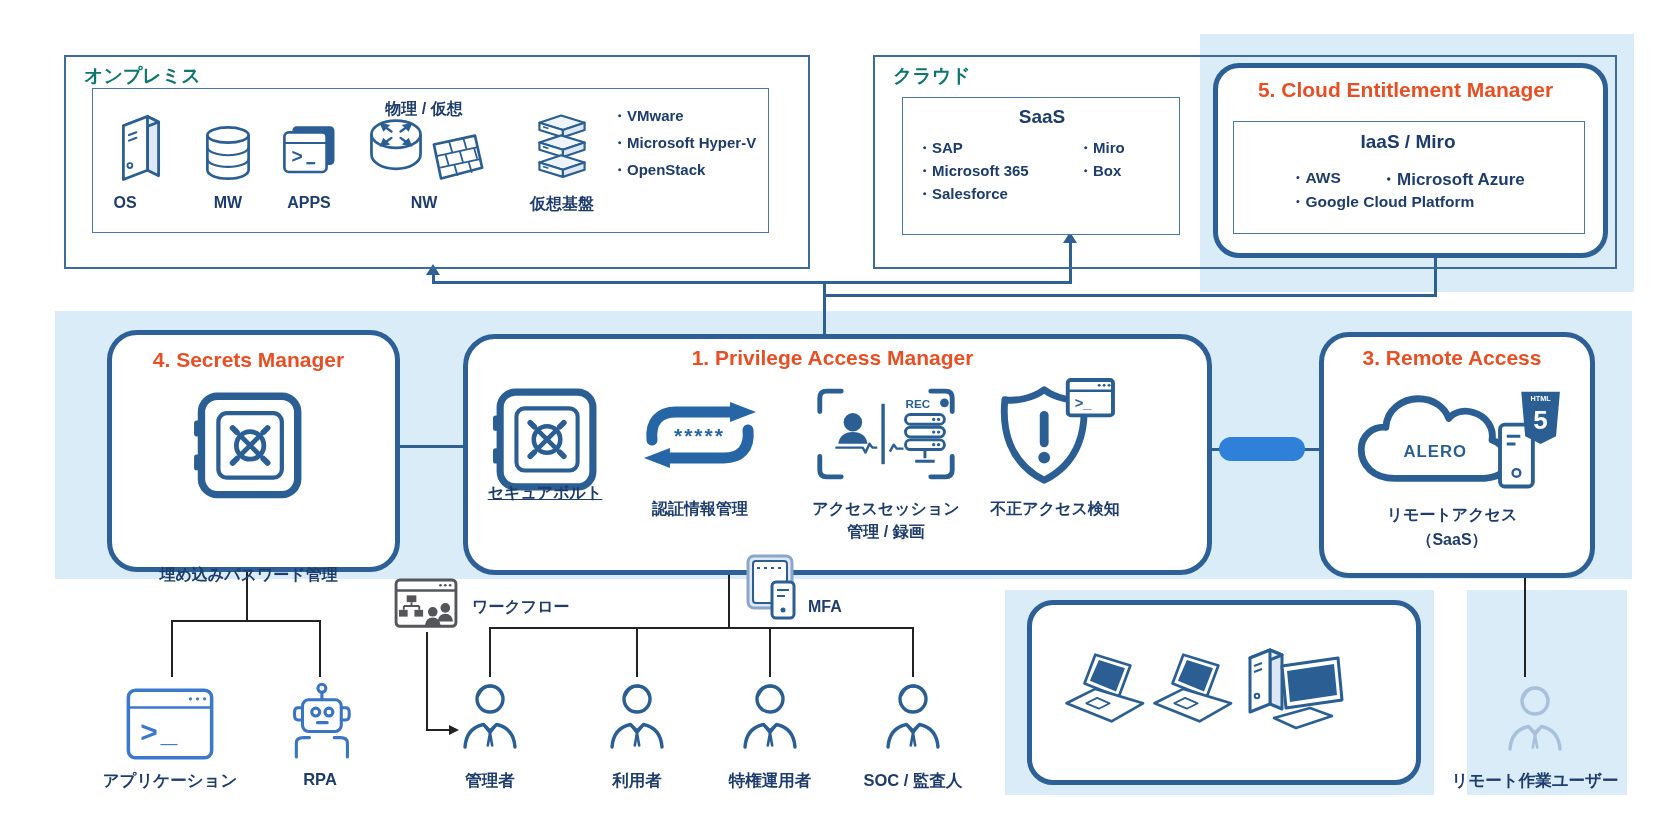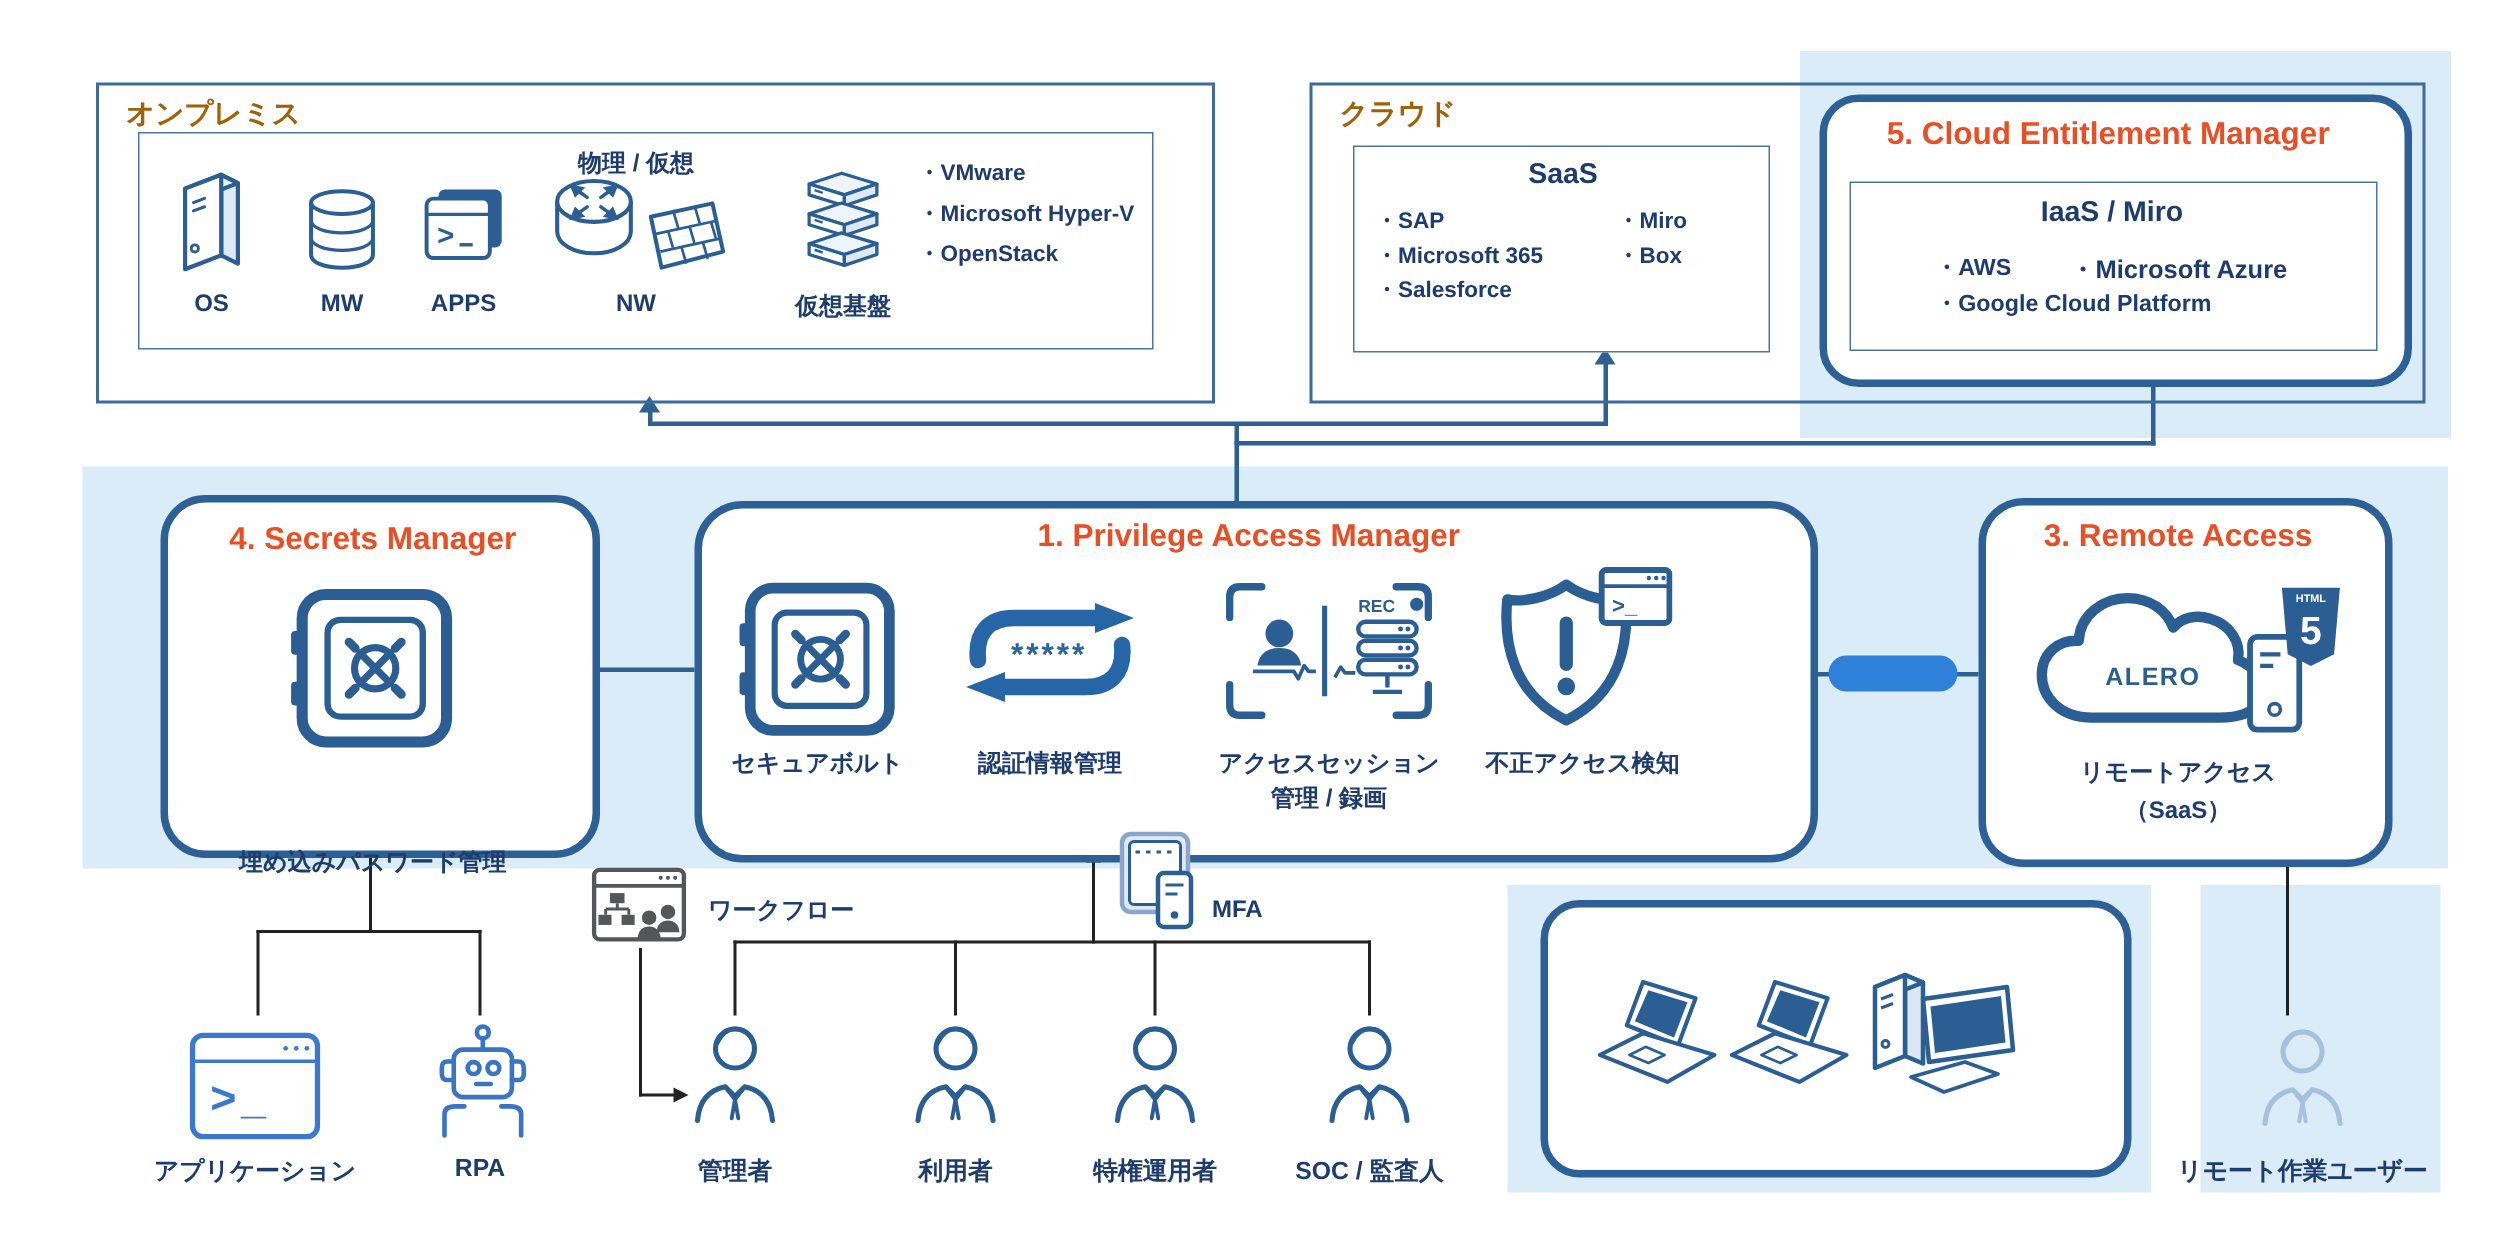--- a/index.html
+++ b/index.html
@@ -5,21 +5,21 @@
   html,body{margin:0;padding:0;background:#fff;}
   #stage{position:relative;width:1680px;height:835px;background:#fff;overflow:hidden;
          font-family:"Liberation Sans","DejaVu Sans",sans-serif;}
   .abs{position:absolute;}
   .panel{background:#d9ecf8;}
   .thinbox{border:2px solid #3d6b9c;background:transparent;}
   .thinbox2{border:1.5px solid #4a76a4;background:#fff;}
   .prodbox{border:5px solid #2d6096;border-radius:30px;background:#fff;}
   .navyline{background:#2e6093;}
   .blackline{background:#222;}
-  .sec-label{font-size:19px;font-weight:700;color:#a16207;}
+  .sec-label{font-size:19px;font-weight:700;color:#0f766e;}
   .prod-title{font-size:21px;font-weight:700;color:#e94e24;text-align:center;}
   .caption{font-size:16px;font-weight:700;color:#1e3c6d;text-align:center;}
   .item{font-size:15px;font-weight:700;color:#1e3c6d;}
   .ah-up{width:0;height:0;border-left:7px solid transparent;border-right:7px solid transparent;border-bottom:11px solid #2e6093;}
   .bah-up{width:0;height:0;border-left:5.5px solid transparent;border-right:5.5px solid transparent;border-bottom:10px solid #222;}
   .bah-right{width:0;height:0;border-top:5.5px solid transparent;border-bottom:5.5px solid transparent;border-left:10px solid #222;}
   svg text{font-family:"Liberation Sans","DejaVu Sans",sans-serif;}
 </style>
 </head>
 <body>
@@ -152,21 +152,21 @@
         </g>
       <g transform="translate(0,44)">
           <polygon points="6,14 30,6 56,14 32,22" fill="#eef4fb"></polygon>
           <polygon points="6,14 32,22 32,30 6,22" fill="#fff"></polygon>
           <polygon points="32,22 56,14 56,22 32,30" fill="#dfe9f6"></polygon>
         </g>
     </g>
     <path d="M10,18.5 l6,2 M10,40.5 l6,2 M10,62.5 l6,2" stroke="currentColor" stroke-width="1.8"></path>
   </svg>
 
-  <div class="abs caption" style="left:81px;top:194px;width:120px;">OS</div>
+  <div class="abs caption" style="left:65px;top:194px;width:120px;">OS</div>
   <div class="abs caption" style="left:168px;top:194px;width:120px;">MW</div>
   <div class="abs caption" style="left:249px;top:194px;width:120px;">APPS</div>
   <div class="abs caption" style="left:364px;top:194px;width:120px;">NW</div>
   <div class="abs caption" style="left:502px;top:194px;width:120px;">仮想基盤</div>
   <div class="abs caption" style="left:354px;top:99px;width:140px;">物理 / 仮想</div>
   <div class="abs item" style="left:612px;top:102px;line-height:27px;">
     <div>・VMware</div>
     <div>・Microsoft Hyper-V</div>
     <div>・OpenStack</div>
   </div>
@@ -199,21 +199,21 @@
       <use href="#sym-vault"></use>
     </svg>
   <div class="abs caption" style="left:107px;top:518px;width:283px;margin-top:47px;">埋め込みパスワード管理</div>
 
   <div class="abs prodbox" style="left:463px;top:334px;width:739px;height:231px;border-radius:32px;"></div>
   <div class="abs prod-title" style="left:463px;top:346px;width:739px;">1. Privilege Access Manager</div>
 
   <svg class="abs" style="left:492px;top:386px;width:106px;height:108px;color:#2b5f94">
       <use href="#sym-vault"></use>
     </svg>
-  <div class="abs caption" style="left:475px;top:499px;width:140px;">セキュアボルト</div>
+  <div class="abs caption" style="left:475px;top:483px;width:140px;text-decoration:underline;">セキュアボルト</div>
 
   <svg class="abs" style="left:638px;top:398px;width:124px;height:74px;color:#2766a6" viewBox="0 0 124 74">
     <path d="M14,42 C12,23 22,14 38,14 H96" fill="none" stroke="currentColor" stroke-width="11" stroke-linecap="round"></path>
     <polygon points="92,4 92,24 118,14" fill="currentColor"></polygon>
     <path d="M110,32 C112,51 102,60 86,60 H28" fill="none" stroke="currentColor" stroke-width="11" stroke-linecap="round"></path>
     <polygon points="32,50 32,70 6,60" fill="currentColor"></polygon>
     <text x="36" y="45" font-size="21" font-weight="bold" letter-spacing="2" fill="currentColor">*****</text>
   </svg>
   <div class="abs caption" style="left:630px;top:499px;width:140px;">認証情報管理</div>
 

